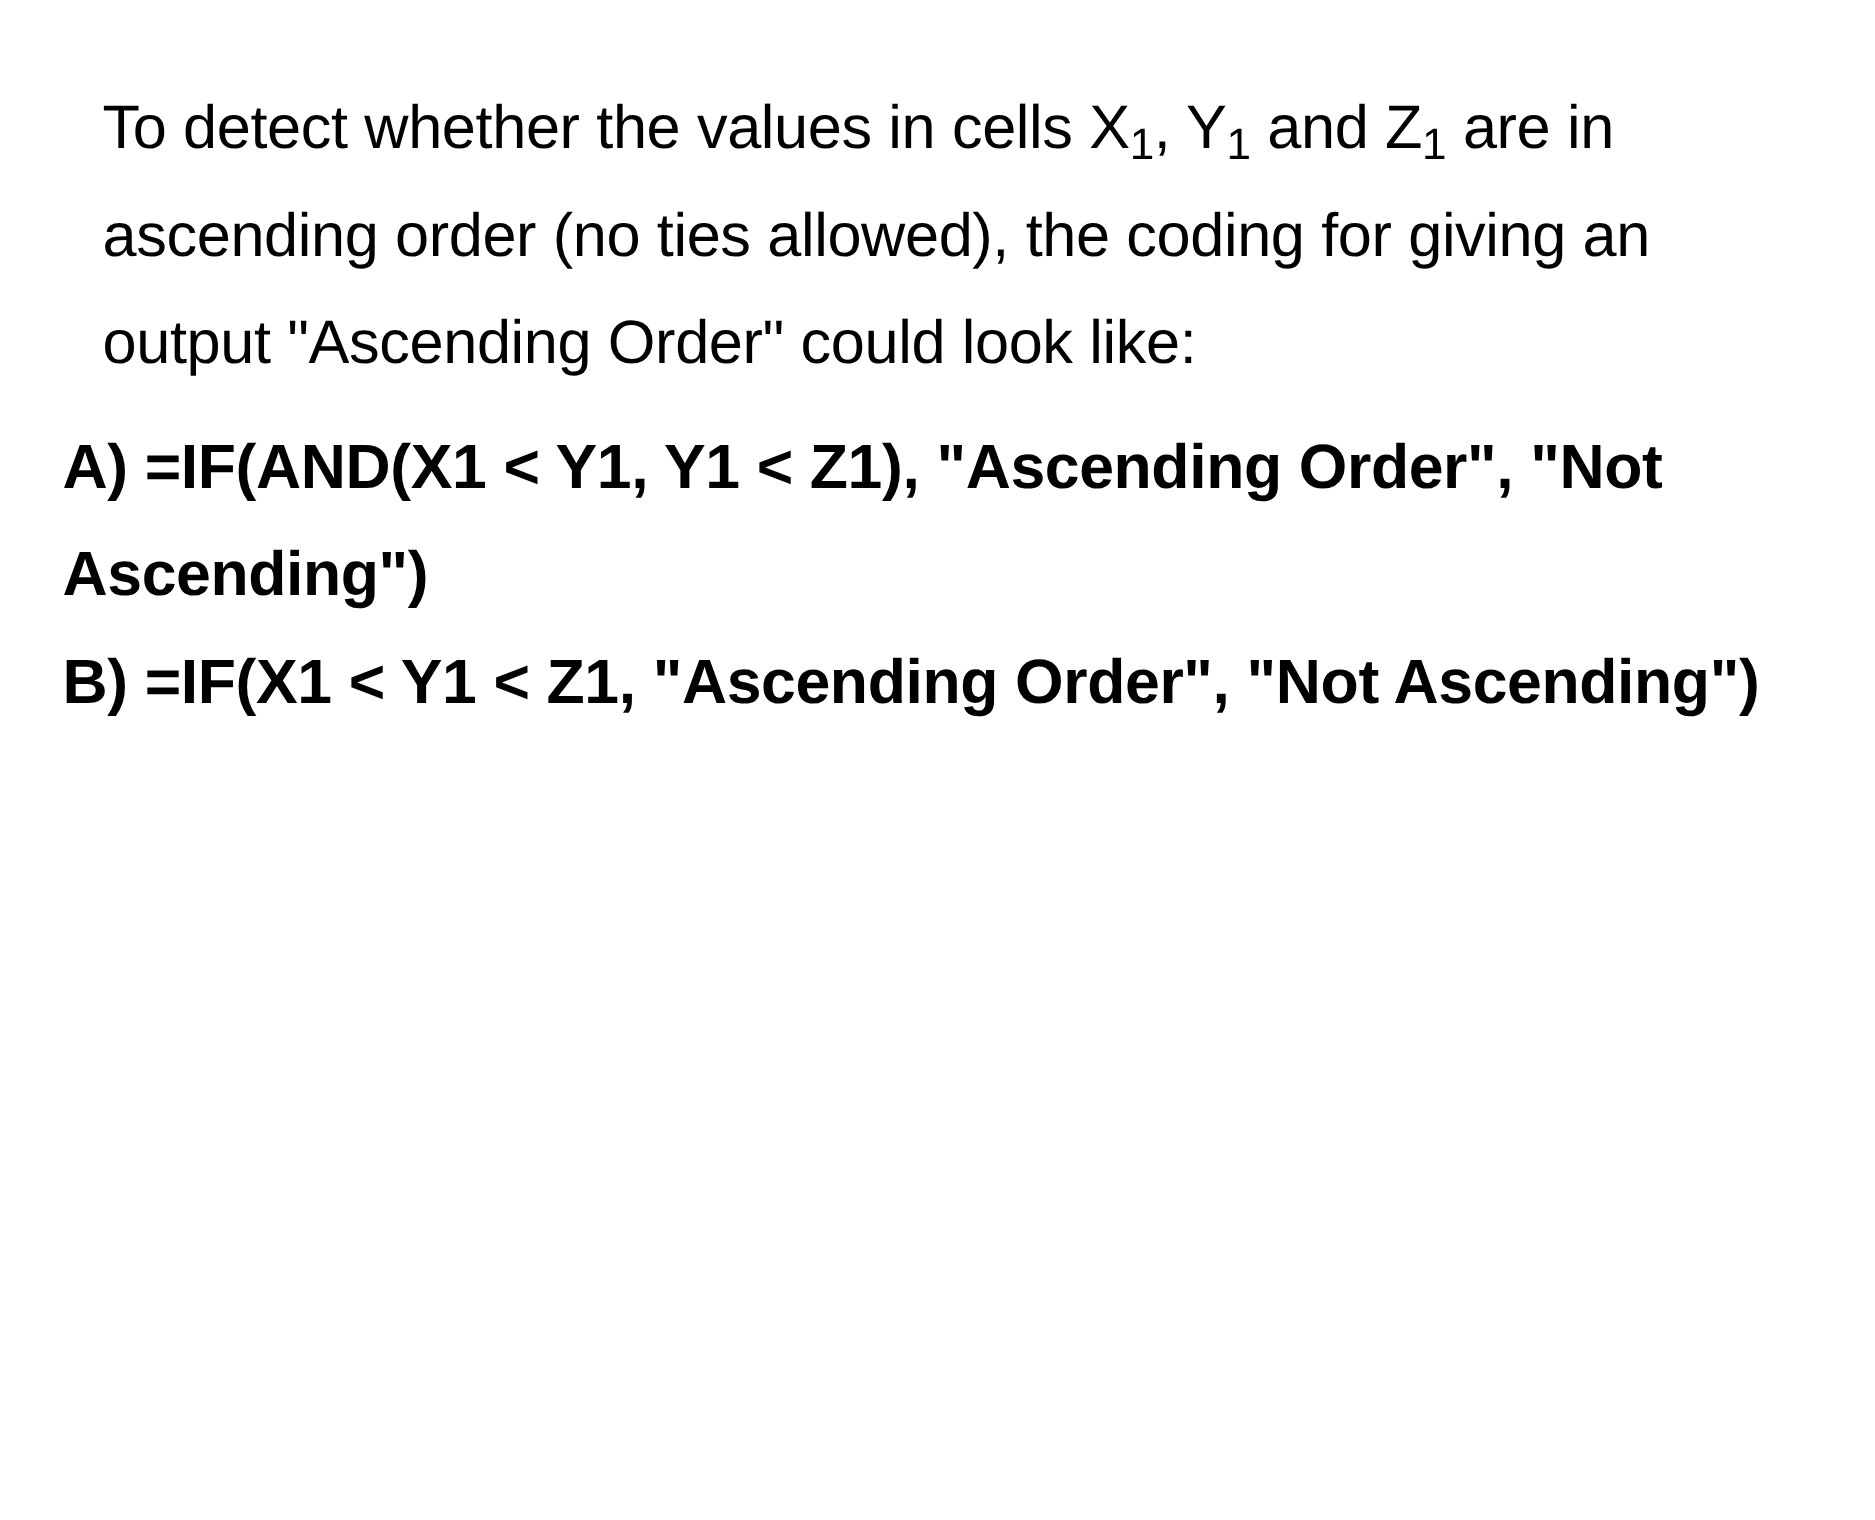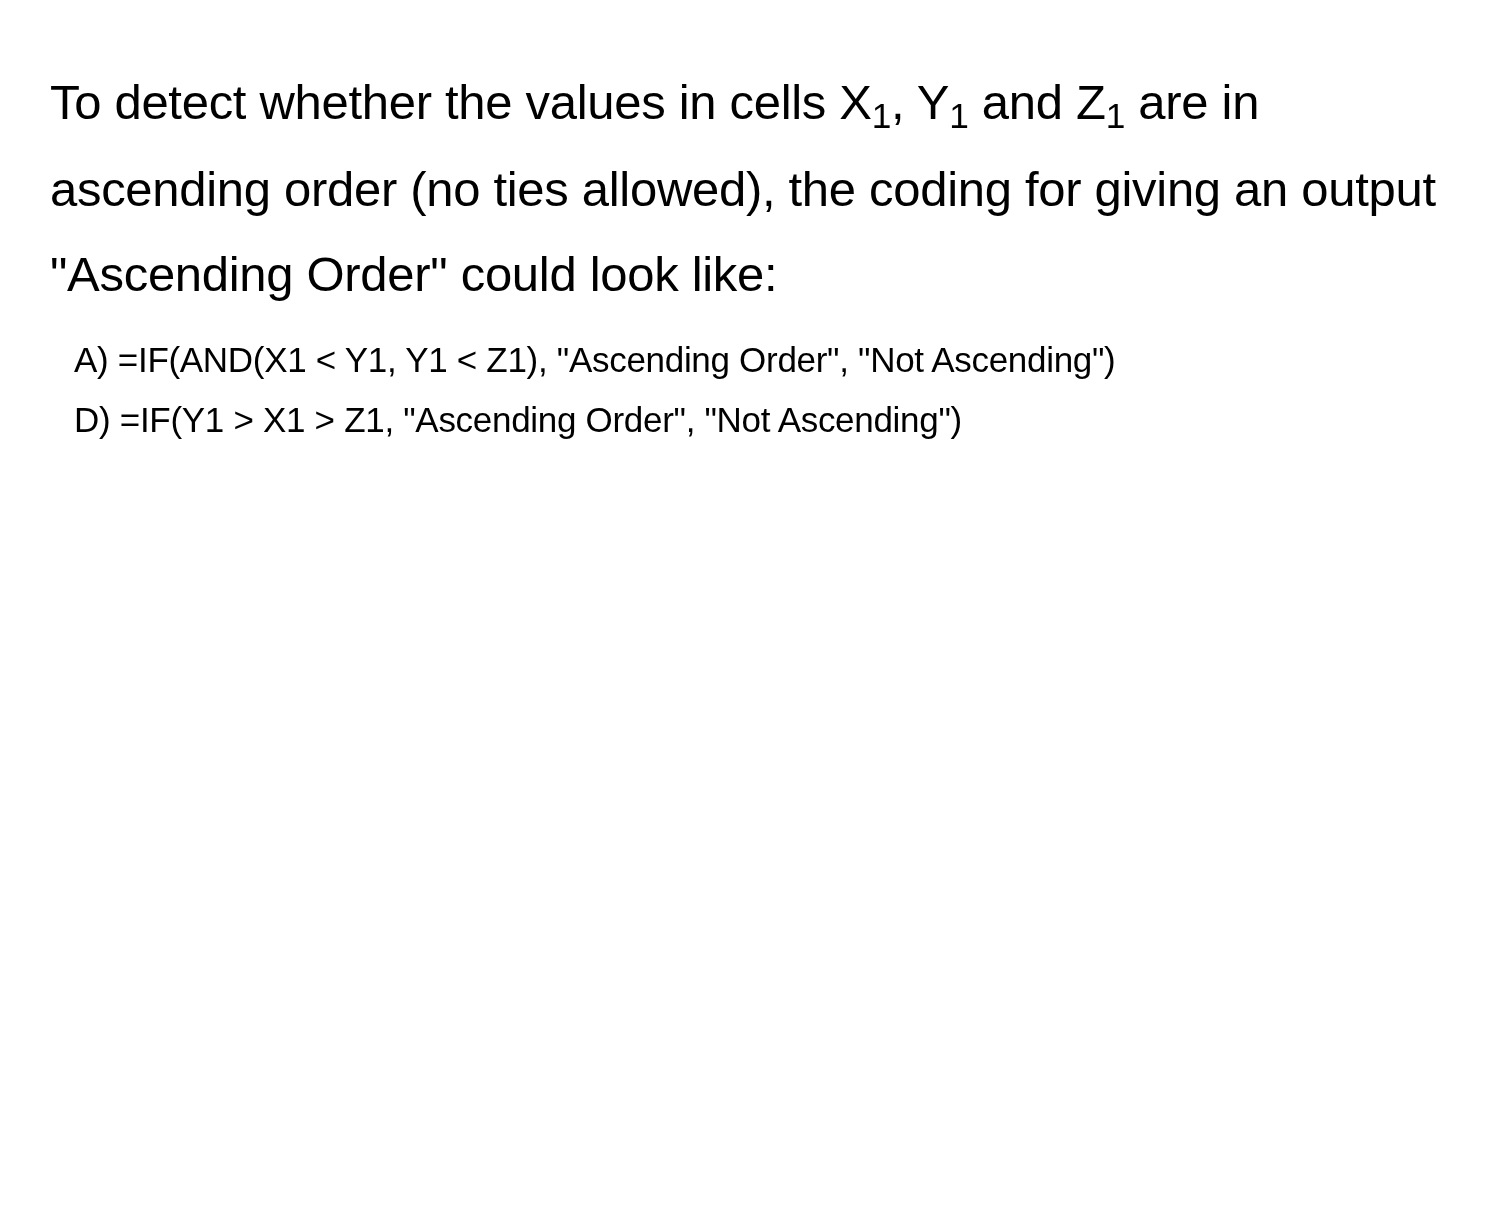--- a/index.html
+++ b/index.html
@@ -14,36 +14,36 @@
   .container {
     padding: 60px 50px 50px 50px;
     box-sizing: border-box;
   }
   .question-text {
     font-size: 49px;
     line-height: 1.75;
     font-weight: 400;
     letter-spacing: -0.3px;
     margin-bottom: 12px;
+    margin-left: 32px;
   }
   .sub {
     font-size: 0.72em;
     vertical-align: -0.25em;
     position: relative;
   }
   .option {
-    font-size: 35px;
+    font-size: 50px;
     line-height: 1.72;
-    font-weight: 400;
+    font-weight: 700;
     letter-spacing: -0.3px;
-    margin-left: 24px;
   }
 </style>
 </head>
 <body>
 
 <div class="container">
   <div class="question-text">
     <span>To detect whether the values in cells X</span><span class="sub">1</span><span>, Y</span><span class="sub">1</span><span> and Z</span><span class="sub">1</span><span> are in ascending order (no ties allowed), the coding for giving an output "Ascending Order" could look like:</span>
   </div>
   <div class="option">A) =IF(AND(X1 &lt; Y1, Y1 &lt; Z1), "Ascending Order", "Not Ascending")</div>
-  <div class="option">D) =IF(Y1 &gt; X1 &gt; Z1, "Ascending Order", "Not Ascending")</div>
+  <div class="option">B) =IF(X1 &lt; Y1 &lt; Z1, "Ascending Order", "Not Ascending")</div>
 </div>
 
 </body></html>

